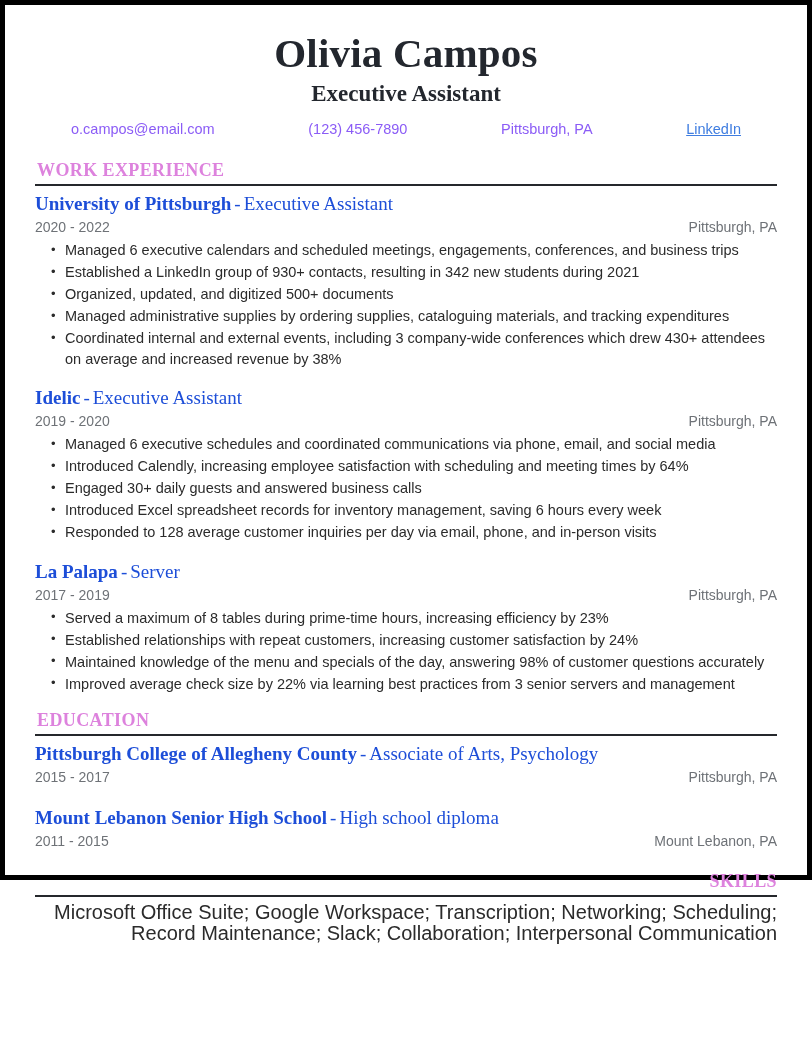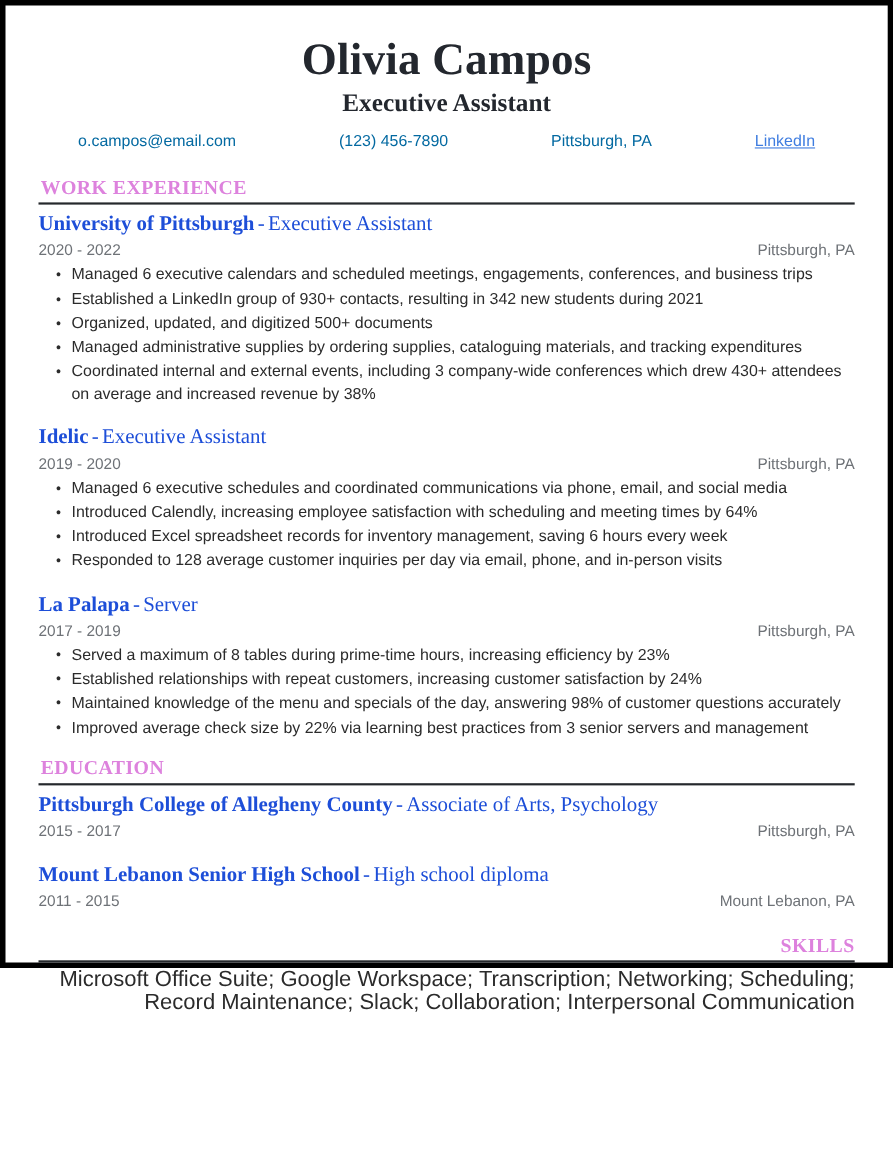--- a/index.html
+++ b/index.html
@@ -52,21 +52,21 @@
     justify-content: space-between;
     align-items: center;
     margin: 12px auto 0 auto;
     padding: 0 36px 0 36px;
     width: 100%;
   }
   .contact-item {
     font-family: "Liberation Sans", sans-serif;
     font-size: 14.5px;
     line-height: 18px;
-    color: #0369a1;
+    color: #8b5cf6;
     white-space: nowrap;
   }
   #contact-linkedin {
     color: #3f7de0;
     text-decoration: underline;
     cursor: pointer;
   }
 
   
   .resume-section { margin-top: 16px; }
@@ -196,20 +196,21 @@
       <div class="entry-heading">
         <span class="entry-org">Idelic</span><span class="entry-sep">-</span><span class="entry-role">Executive Assistant</span>
       </div>
       <div class="entry-meta">
         <span class="entry-dates">2019 - 2020</span>
         <span class="entry-location">Pittsburgh, PA</span>
       </div>
       <ul class="bullet-list">
         <li>Managed 6 executive schedules and coordinated communications via phone, email, and social media</li>
         <li>Introduced Calendly, increasing employee satisfaction with scheduling and meeting times by 64%</li>
+        <li>Engaged 30+ daily guests and answered business calls</li>
         <li>Introduced Excel spreadsheet records for inventory management, saving 6 hours every week</li>
         <li>Responded to 128 average customer inquiries per day via email, phone, and in-person visits</li>
       </ul>
     </div>
 
     <div class="entry">
       <div class="entry-heading">
         <span class="entry-org">La Palapa</span><span class="entry-sep">-</span><span class="entry-role">Server</span>
       </div>
       <div class="entry-meta">

